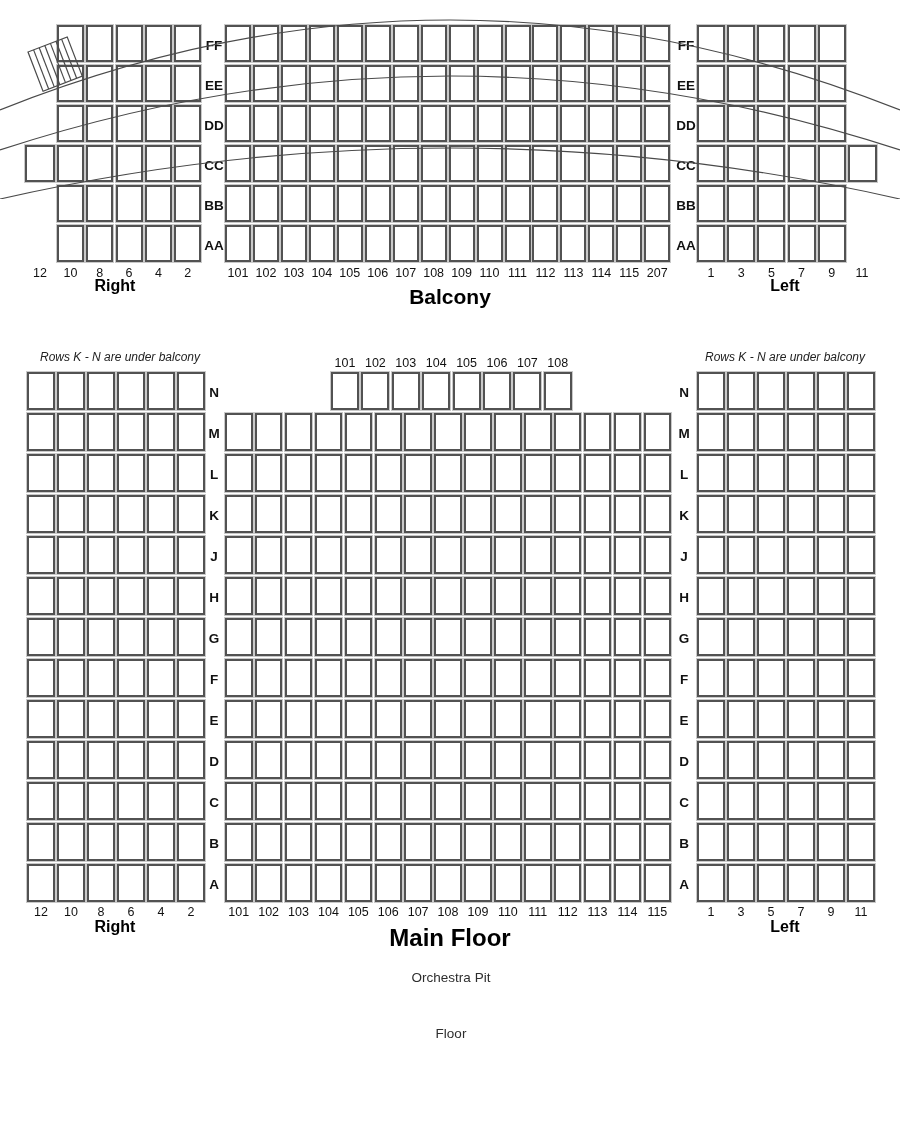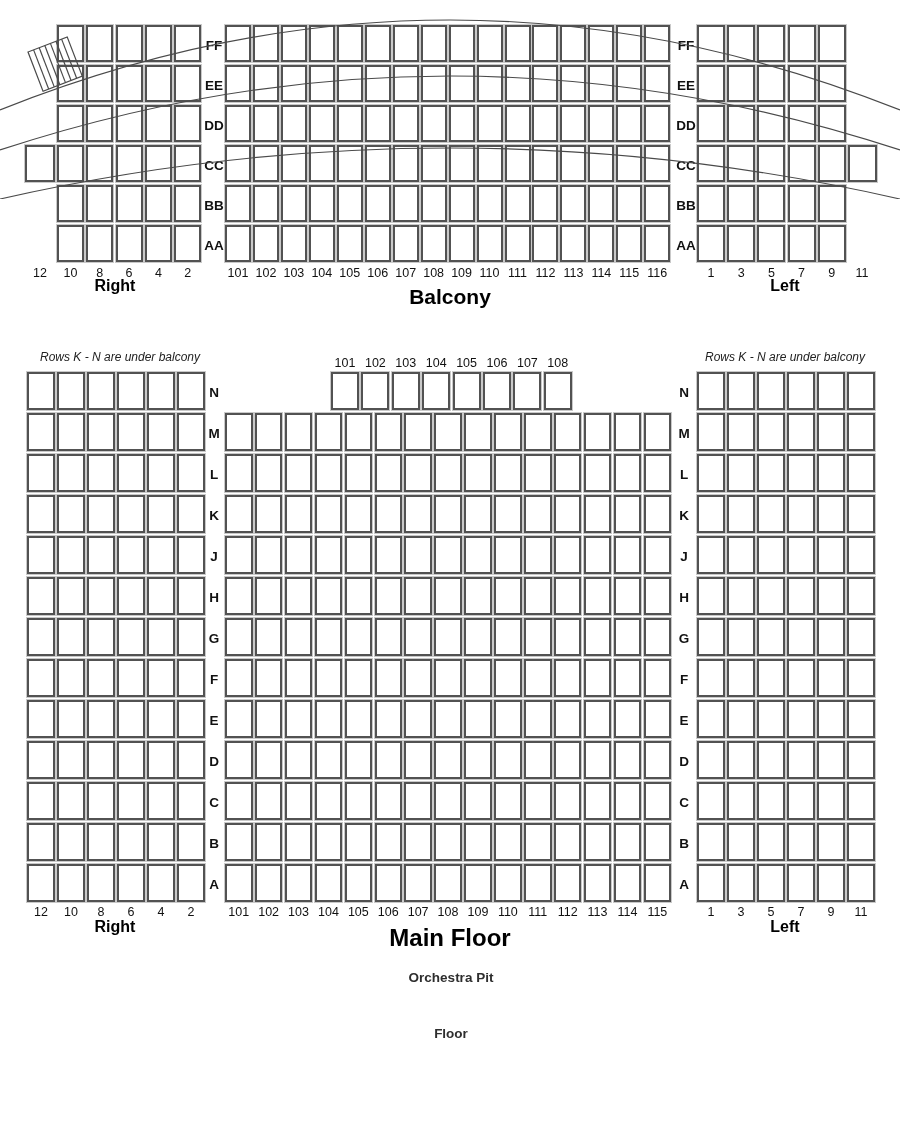--- a/index.html
+++ b/index.html
@@ -27,21 +27,21 @@
   .title{
     position:absolute;transform:translateX(-50%);
     font-weight:700;color:#000;white-space:nowrap;
   }
   .note{
     position:absolute;transform:translateX(-50%);
     font-style:italic;font-size:12px;color:#222;white-space:nowrap;
   }
   .stagelbl{
     position:absolute;transform:translateX(-50%);
-    font-size:13.5px;color:#2e2e2e;white-space:nowrap;font-weight:bold;
+    font-size:13.5px;color:#2e2e2e;white-space:nowrap;
   }
   svg.stage{position:absolute;left:0;top:940;}
 </style>
 </head>
 <body>
 
 <div class="canvas">
 
   <div class="sec" style="left:115px;top:277px">Right</div>
   <div class="sec" style="left:785px;top:277px">Left</div>
@@ -238,21 +238,21 @@
       <div class="num" style="left: 377.75px; top: 273px;">106</div>
       <div class="num" style="left: 405.7px; top: 273px;">107</div>
       <div class="num" style="left: 433.65px; top: 273px;">108</div>
       <div class="num" style="left: 461.6px; top: 273px;">109</div>
       <div class="num" style="left: 489.55px; top: 273px;">110</div>
       <div class="num" style="left: 517.5px; top: 273px;">111</div>
       <div class="num" style="left: 545.45px; top: 273px;">112</div>
       <div class="num" style="left: 573.4px; top: 273px;">113</div>
       <div class="num" style="left: 601.35px; top: 273px;">114</div>
       <div class="num" style="left: 629.3px; top: 273px;">115</div>
-      <div class="num" style="left: 657.25px; top: 273px;">116</div>
+      <div class="num" style="left: 657.25px; top: 273px;">207</div>
       <div class="num" style="left: 711px; top: 273px;">1</div>
       <div class="num" style="left: 741.2px; top: 273px;">3</div>
       <div class="num" style="left: 771.4px; top: 273px;">5</div>
       <div class="num" style="left: 801.6px; top: 273px;">7</div>
       <div class="num" style="left: 831.8px; top: 273px;">9</div>
       <div class="num" style="left: 862px; top: 273px;">11</div>
       <div class="seat" style="left: 27px; top: 372px; width: 28px; height: 38px;"></div>
       <div class="seat" style="left: 57px; top: 372px; width: 28px; height: 38px;"></div>
       <div class="seat" style="left: 87px; top: 372px; width: 28px; height: 38px;"></div>
       <div class="seat" style="left: 117px; top: 372px; width: 28px; height: 38px;"></div>

